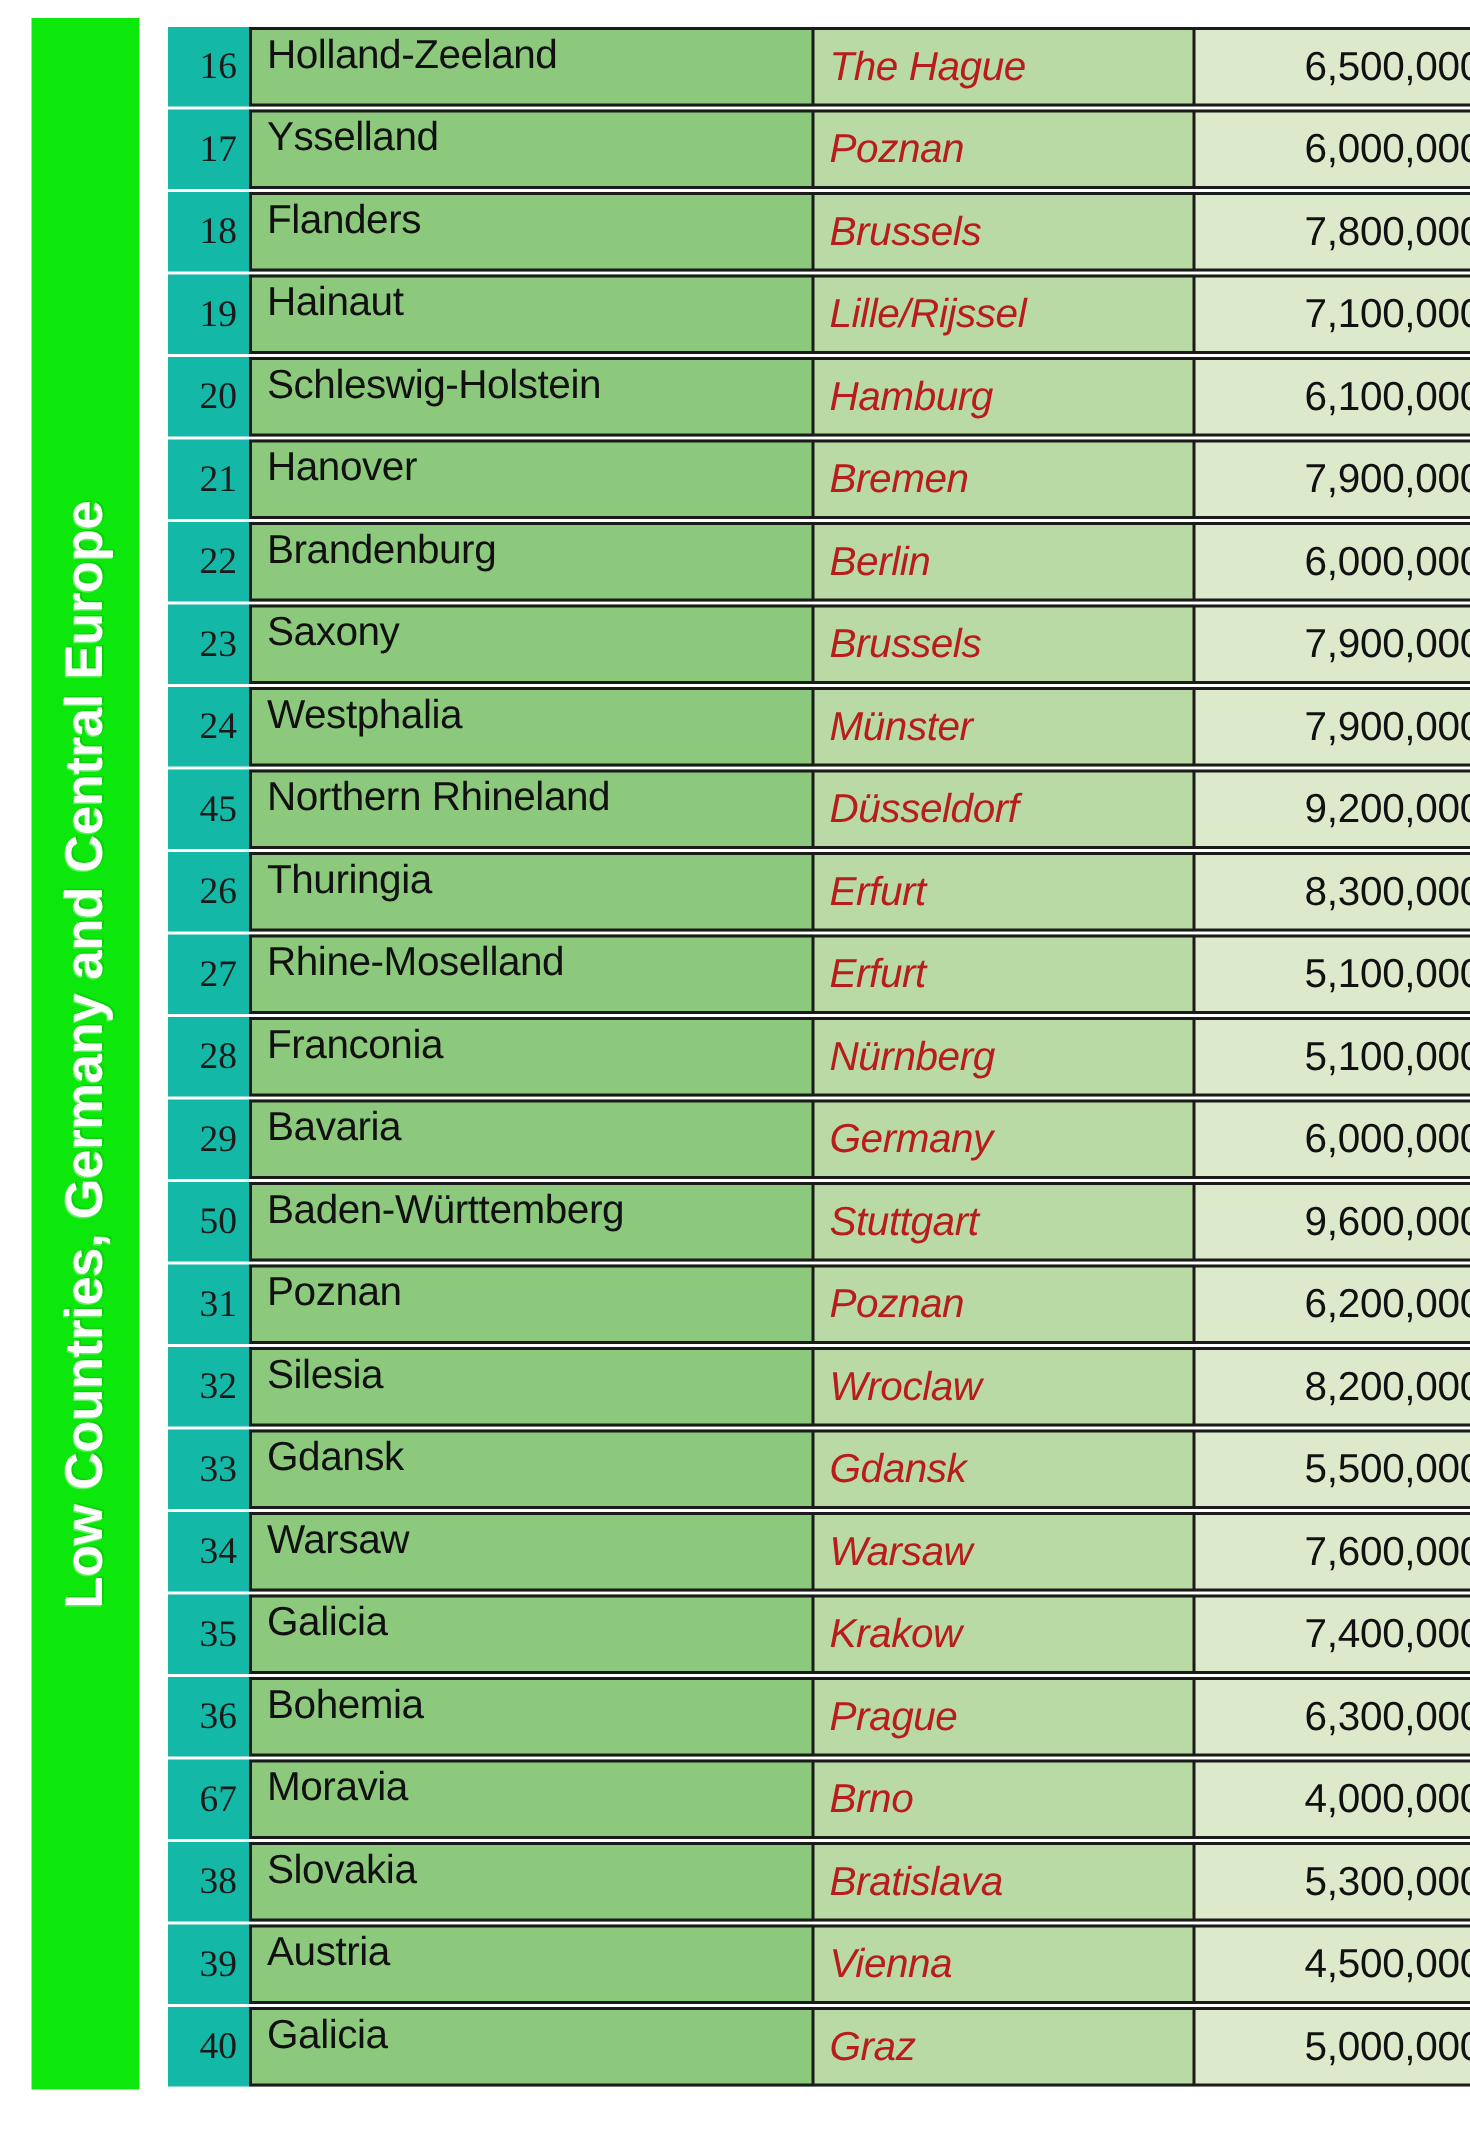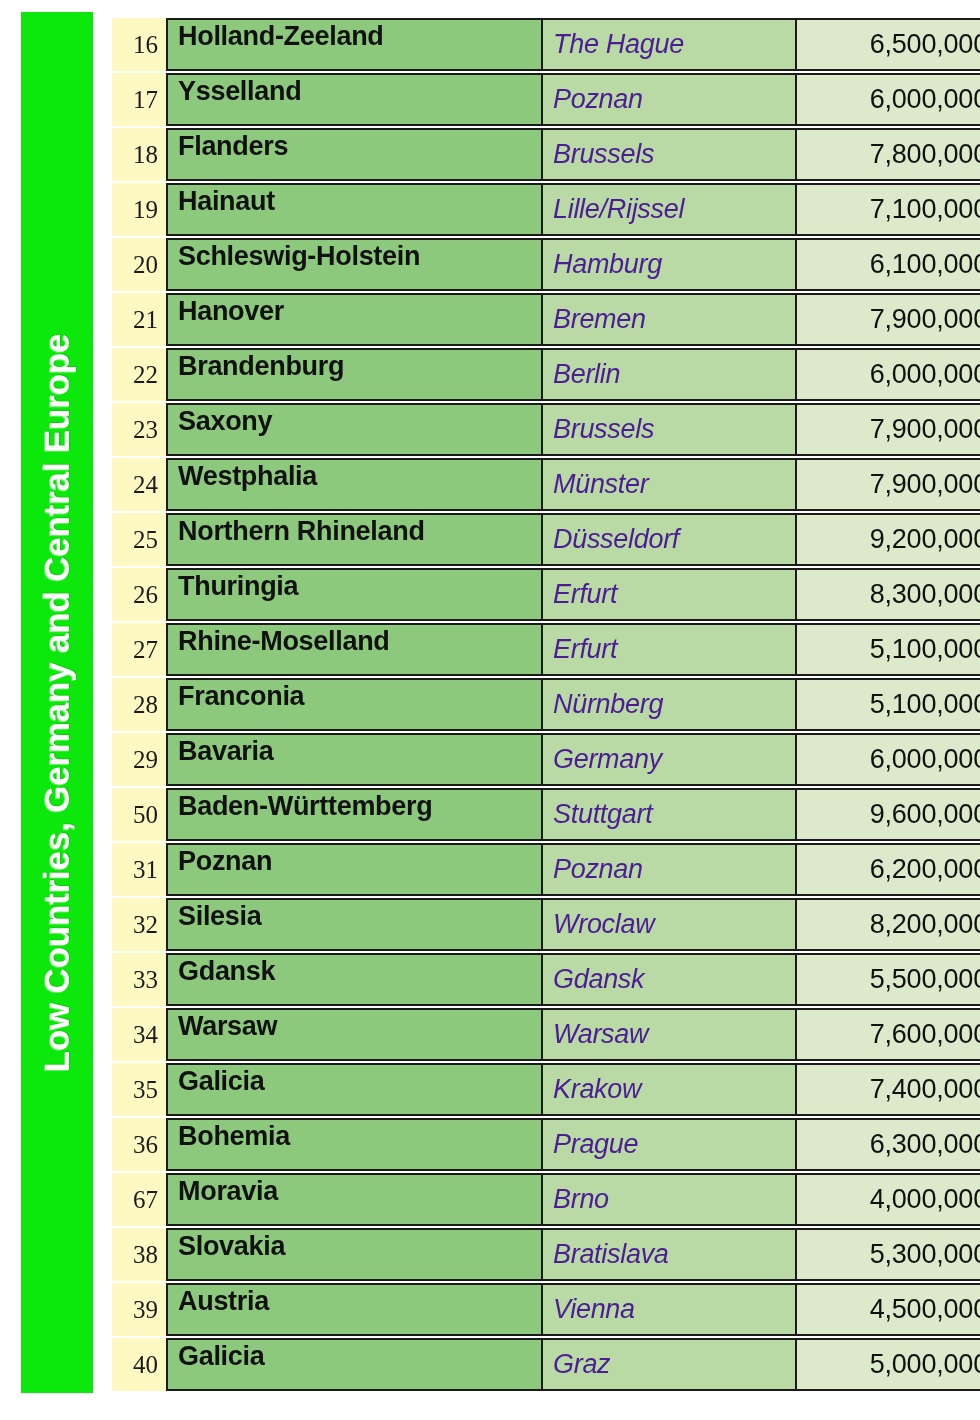--- a/index.html
+++ b/index.html
@@ -53,57 +53,57 @@
     border-collapse: separate;
     border-spacing: 0 2px;
     width: 842px;
     table-layout: fixed;
   }
   .tbl tr { height: 53px; }
 
   
   .col-num {
     width: 46px;
-    background: #fef9c3;
+    background: #14b8a6;
     text-align: right;
     padding: 0 8px 0 0;
     font-family: "Liberation Serif", serif;
     font-size: 25px;
     color: #1a1a1a;
     vertical-align: middle;
     line-height: 1;
   }
 
   .col-region {
     width: 363px;
     background: #8cc97c;
     border: 2px solid #1b1b1b;
     border-right-width: 1px;
     padding: 0 0 16px 10px;
     font-family: "Liberation Sans", sans-serif;
-    font-weight: bold;
+    font-weight: normal;
     font-size: 27px;
     color: #111111;
     vertical-align: middle;
     white-space: nowrap;
     letter-spacing: -0.3px;
     line-height: 1;
   }
 
   .col-capital {
     width: 242px;
     background: #b9daa4;
     border: 2px solid #1b1b1b;
     border-left-width: 1px;
     border-right-width: 1px;
     padding: 0 0 0 10px;
     font-family: "Liberation Sans", sans-serif;
     font-style: italic;
     font-size: 27px;
-    color: #4c1d95;
+    color: #b91c1c;
     vertical-align: middle;
     white-space: nowrap;
     letter-spacing: -0.3px;
     line-height: 1;
   }
 
   .col-pop {
     width: 191px;
     background: #dceacb;
     border: 2px solid #1b1b1b;
@@ -177,21 +177,21 @@
           <td class="col-capital">Brussels</td>
           <td class="col-pop">7,900,000</td>
         </tr>
         <tr>
           <td class="col-num">24</td>
           <td class="col-region">Westphalia</td>
           <td class="col-capital">Münster</td>
           <td class="col-pop">7,900,000</td>
         </tr>
         <tr>
-          <td class="col-num">25</td>
+          <td class="col-num">45</td>
           <td class="col-region">Northern Rhineland</td>
           <td class="col-capital">Düsseldorf</td>
           <td class="col-pop">9,200,000</td>
         </tr>
         <tr>
           <td class="col-num">26</td>
           <td class="col-region">Thuringia</td>
           <td class="col-capital">Erfurt</td>
           <td class="col-pop">8,300,000</td>
         </tr>

